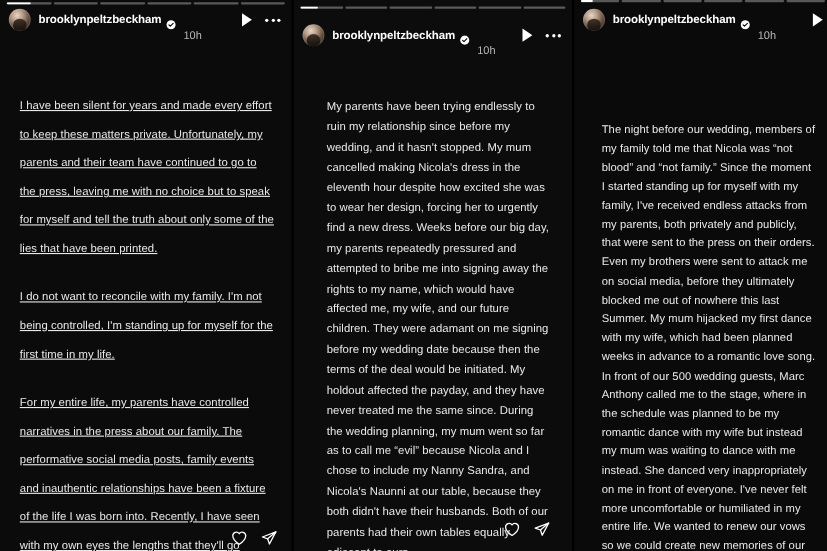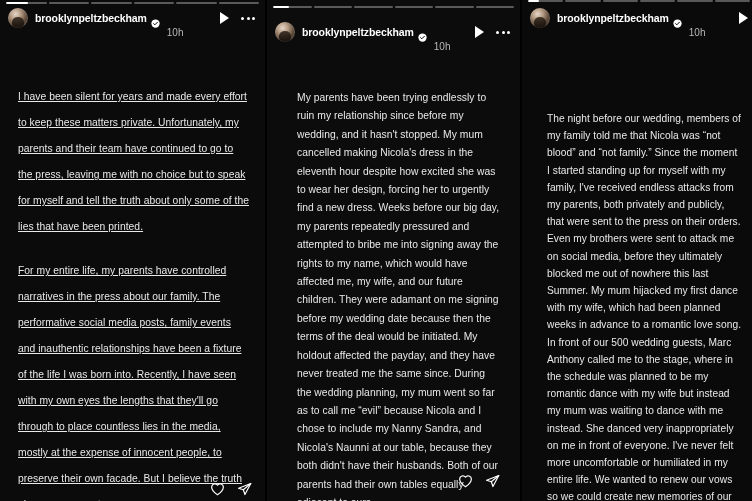--- a/index.html
+++ b/index.html
@@ -227,20 +227,21 @@
         <span class="more-icon">
             <span></span>
             <span></span>
             <span></span>
           </span>
       </div>
     </div>
 
     <div class="story-text p1-text">
       <p>I have been silent for years and made every effort to keep these matters private. Unfortunately, my parents and their team have continued to go to the press, leaving me with no choice but to speak for myself and tell the truth about only some of the lies that have been printed.</p>
+      <p>I do not want to reconcile with my family. I'm not being controlled, I'm standing up for myself for the first time in my life.</p>
       <p>For my entire life, my parents have controlled narratives in the press about our family. The performative social media posts, family events and inauthentic relationships have been a fixture of the life I was born into. Recently, I have seen with my own eyes the lengths that they'll go through to place countless lies in the media, mostly at the expense of innocent people, to preserve their own facade. But I believe the truth always comes out.</p>
     </div>
 
     <div class="actions p1-actions">
       <div class="icon-btn">
         <svg width="15" height="14" viewBox="0 0 24 22">
           <path d="M12 20.3S2.6 14.2 2.6 7.9A5.2 5.2 0 0 1 12 4.9a5.2 5.2 0 0 1 9.4 3c0 6.3-9.4 12.4-9.4 12.4z" fill="none" stroke="#ffffff" stroke-width="1.9" stroke-linejoin="round"></path>
         </svg>
       </div>
       <div class="icon-btn">

